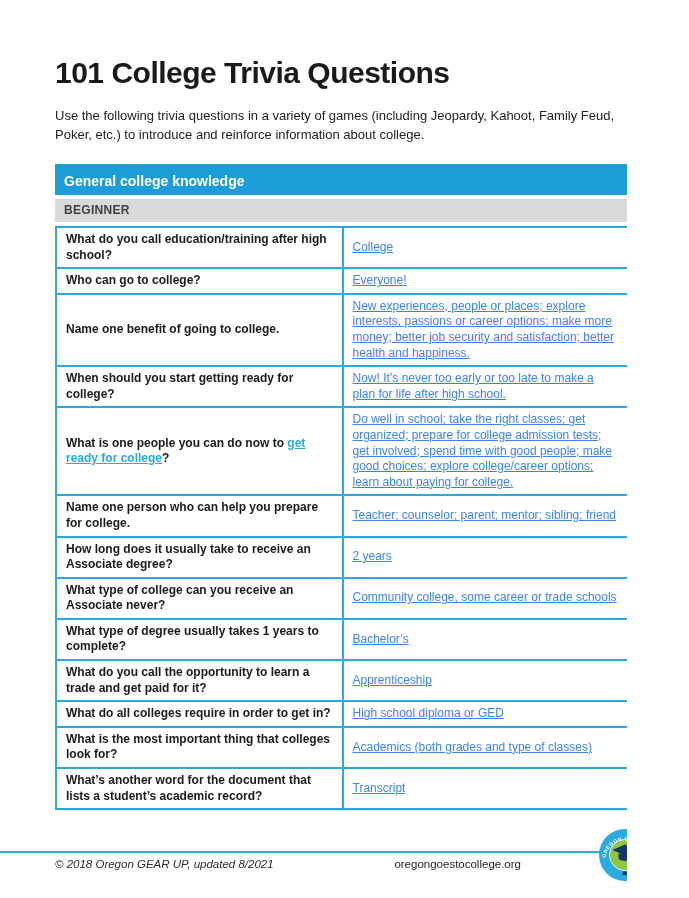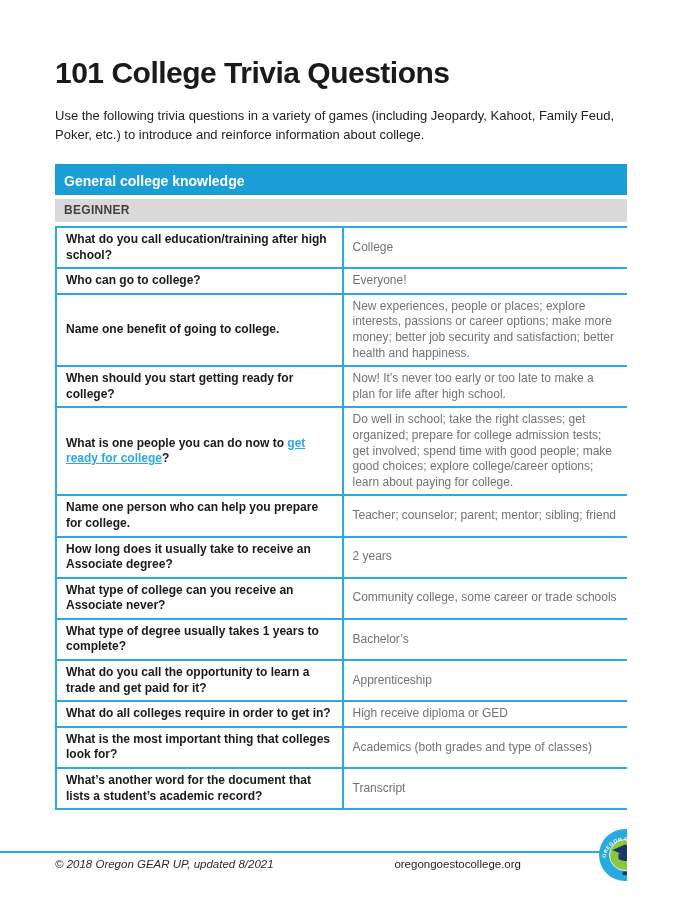--- a/index.html
+++ b/index.html
@@ -56,21 +56,21 @@
     table-layout: fixed;
   }
   table.qa-table td {
     border: 2px solid #2ca9df;
     vertical-align: middle;
     padding: 4px 9px;
     font-size: 12px;
     line-height: 1.3;
   }
   td.q { width: 50%; font-weight: bold; color: #1a1a1a; }
-  td.a { width: 50%; font-weight: normal; font-size: 12.5px; color: #737373; }
+  td.a { width: 50%; font-weight: normal; font-size: 12.5px; color: #3b82f6; text-decoration: underline; }
   td.q a.inline-link {
     color: #29abe2;
     font-weight: bold;
     text-decoration: underline;
     cursor: pointer;
   }
   .footer-rule {
     position: absolute;
     left: 0; right: 0;
     top: 851px;
@@ -152,21 +152,21 @@
         <tr>
           <td class="q"><span>What type of degree usually takes 1 years to complete?</span></td>
           <td class="a"><span>Bachelor’s</span></td>
         </tr>
         <tr>
           <td class="q"><span>What do you call the opportunity to learn a trade and get paid for it?</span></td>
           <td class="a"><span>Apprenticeship</span></td>
         </tr>
         <tr>
           <td class="q"><span>What do all colleges require in order to get in?</span></td>
-          <td class="a"><span>High receive diploma or GED</span></td>
+          <td class="a"><span>High school diploma or GED</span></td>
         </tr>
         <tr>
           <td class="q"><span>What is the most important thing that colleges look for?</span></td>
           <td class="a"><span>Academics (both grades and type of classes)</span></td>
         </tr>
         <tr>
           <td class="q"><span>What’s another word for the document that lists a student’s academic record?</span></td>
           <td class="a"><span>Transcript</span></td>
         </tr>
       </tbody>

